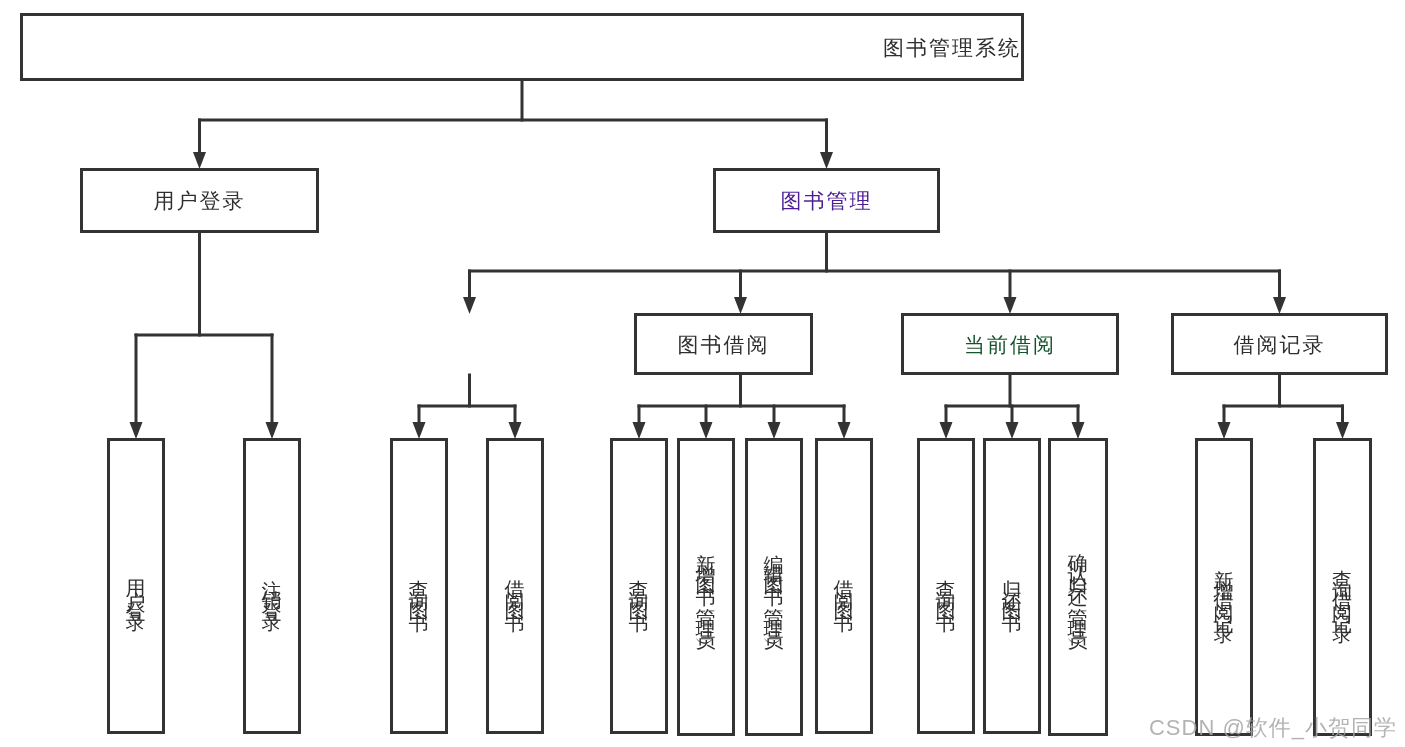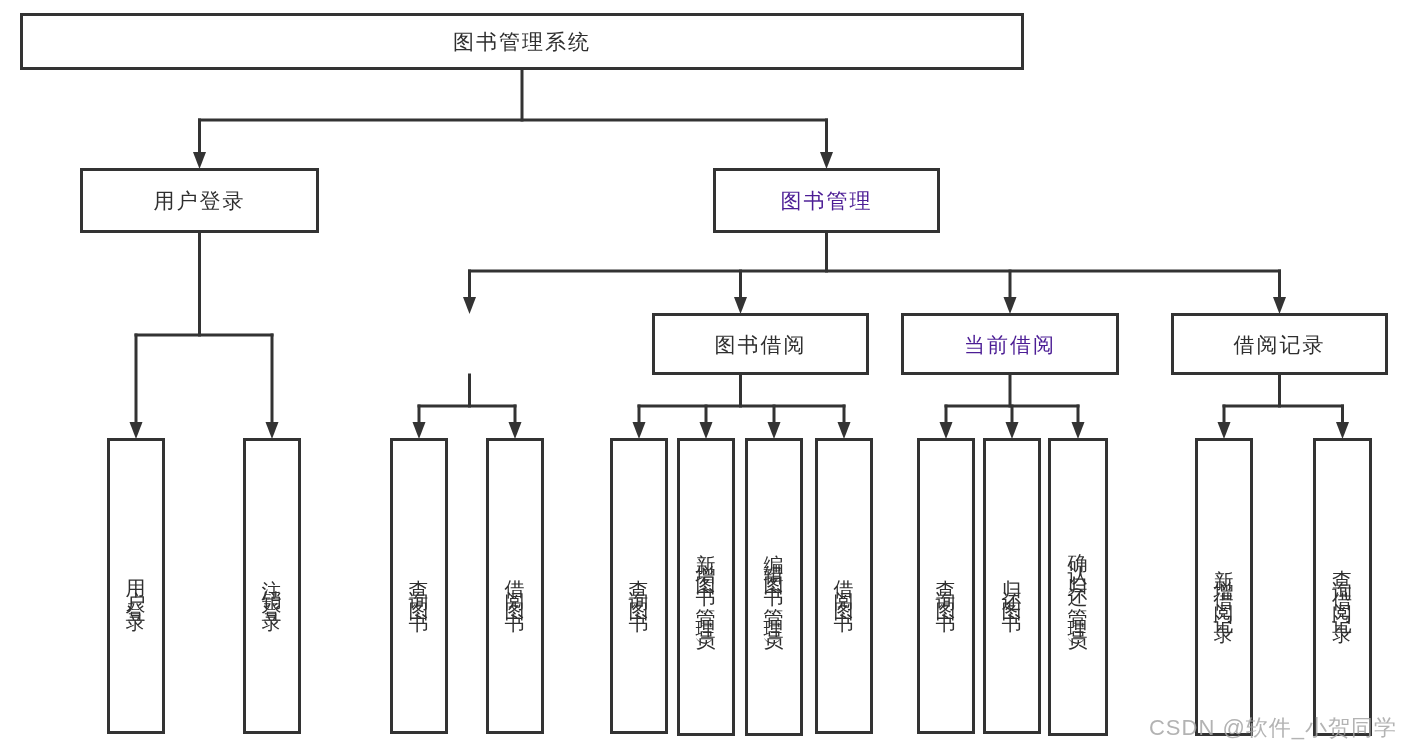--- a/index.html
+++ b/index.html
@@ -117,34 +117,34 @@
       <line x1="1078" y1="406" x2="1078" y2="423" stroke="#333333" stroke-width="3" stroke-linecap="square"></line>
       <polygon points="1071.5,422 1084.5,422 1078,439" fill="#333333"></polygon>
       <line x1="1279.5" y1="375" x2="1279.5" y2="406" stroke="#333333" stroke-width="3" stroke-linecap="square"></line>
       <line x1="1224" y1="406" x2="1342.5" y2="406" stroke="#333333" stroke-width="3" stroke-linecap="square"></line>
       <line x1="1224" y1="406" x2="1224" y2="423" stroke="#333333" stroke-width="3" stroke-linecap="square"></line>
       <polygon points="1217.5,422 1230.5,422 1224,439" fill="#333333"></polygon>
       <line x1="1342.5" y1="406" x2="1342.5" y2="423" stroke="#333333" stroke-width="3" stroke-linecap="square"></line>
       <polygon points="1336,422 1349,422 1342.5,439" fill="#333333"></polygon>
     </svg>
   <div id="nodes-layer">
-      <div class="node" style="left: 20px; top: 13px; width: 1004px; height: 57px; border-color: rgb(51, 51, 51);">
+      <div class="node" style="left: 20px; top: 13px; width: 1004px; height: 68px; border-color: rgb(51, 51, 51); justify-content: flex-end;">
         <span class="node-label" style="color: rgb(47, 47, 47);">图书管理系统</span>
       </div>
       <div class="node" style="left: 80px; top: 168px; width: 239px; height: 65px; border-color: rgb(51, 51, 51);">
         <span class="node-label" style="color: rgb(47, 47, 47);">用户登录</span>
       </div>
       <div class="node" style="left: 713px; top: 168px; width: 227px; height: 65px; border-color: rgb(51, 51, 51);">
         <span class="node-label" style="color: #4c1d95;">图书管理</span>
       </div>
-      <div class="node" style="left: 652px; top: 313px; width: 217px; height: 62px; border-color: rgb(51, 51, 51);">
+      <div class="node" style="left: 634px; top: 313px; width: 179px; height: 62px; border-color: rgb(51, 51, 51);">
         <span class="node-label" style="color: rgb(47, 47, 47);">图书借阅</span>
       </div>
       <div class="node" style="left: 901px; top: 313px; width: 218px; height: 62px; border-color: rgb(51, 51, 51);">
-        <span class="node-label" style="color: #4c1d95;">当前借阅</span>
+        <span class="node-label" style="color: #14532d;">当前借阅</span>
       </div>
       <div class="node" style="left: 1171px; top: 313px; width: 217px; height: 62px; border-color: rgb(51, 51, 51);">
         <span class="node-label" style="color: rgb(47, 47, 47);">借阅记录</span>
       </div>
       <div class="node vertical" style="left: 107px; top: 438px; width: 58px; height: 296px; border-color: rgb(51, 51, 51);">
         <span class="node-label" style="color: rgb(47, 47, 47);">用户登录</span>
       </div>
       <div class="node vertical" style="left: 243px; top: 438px; width: 58px; height: 296px; border-color: rgb(51, 51, 51);">
         <span class="node-label" style="color: rgb(47, 47, 47);">注销登录</span>
       </div>

